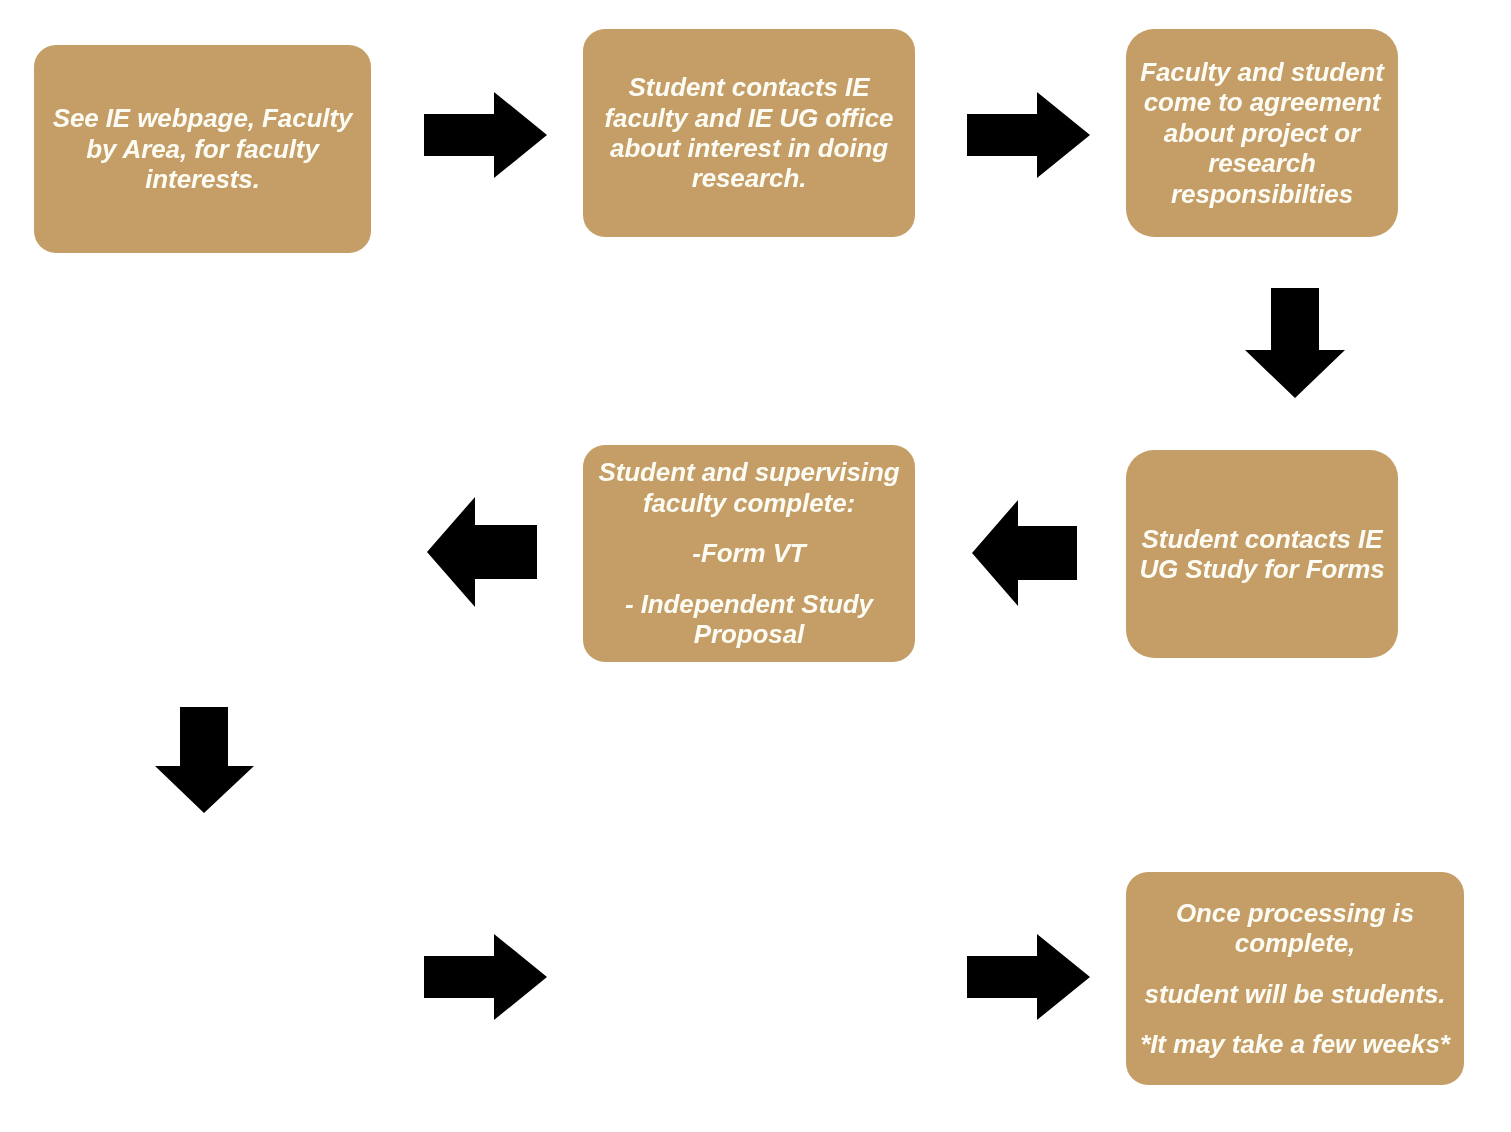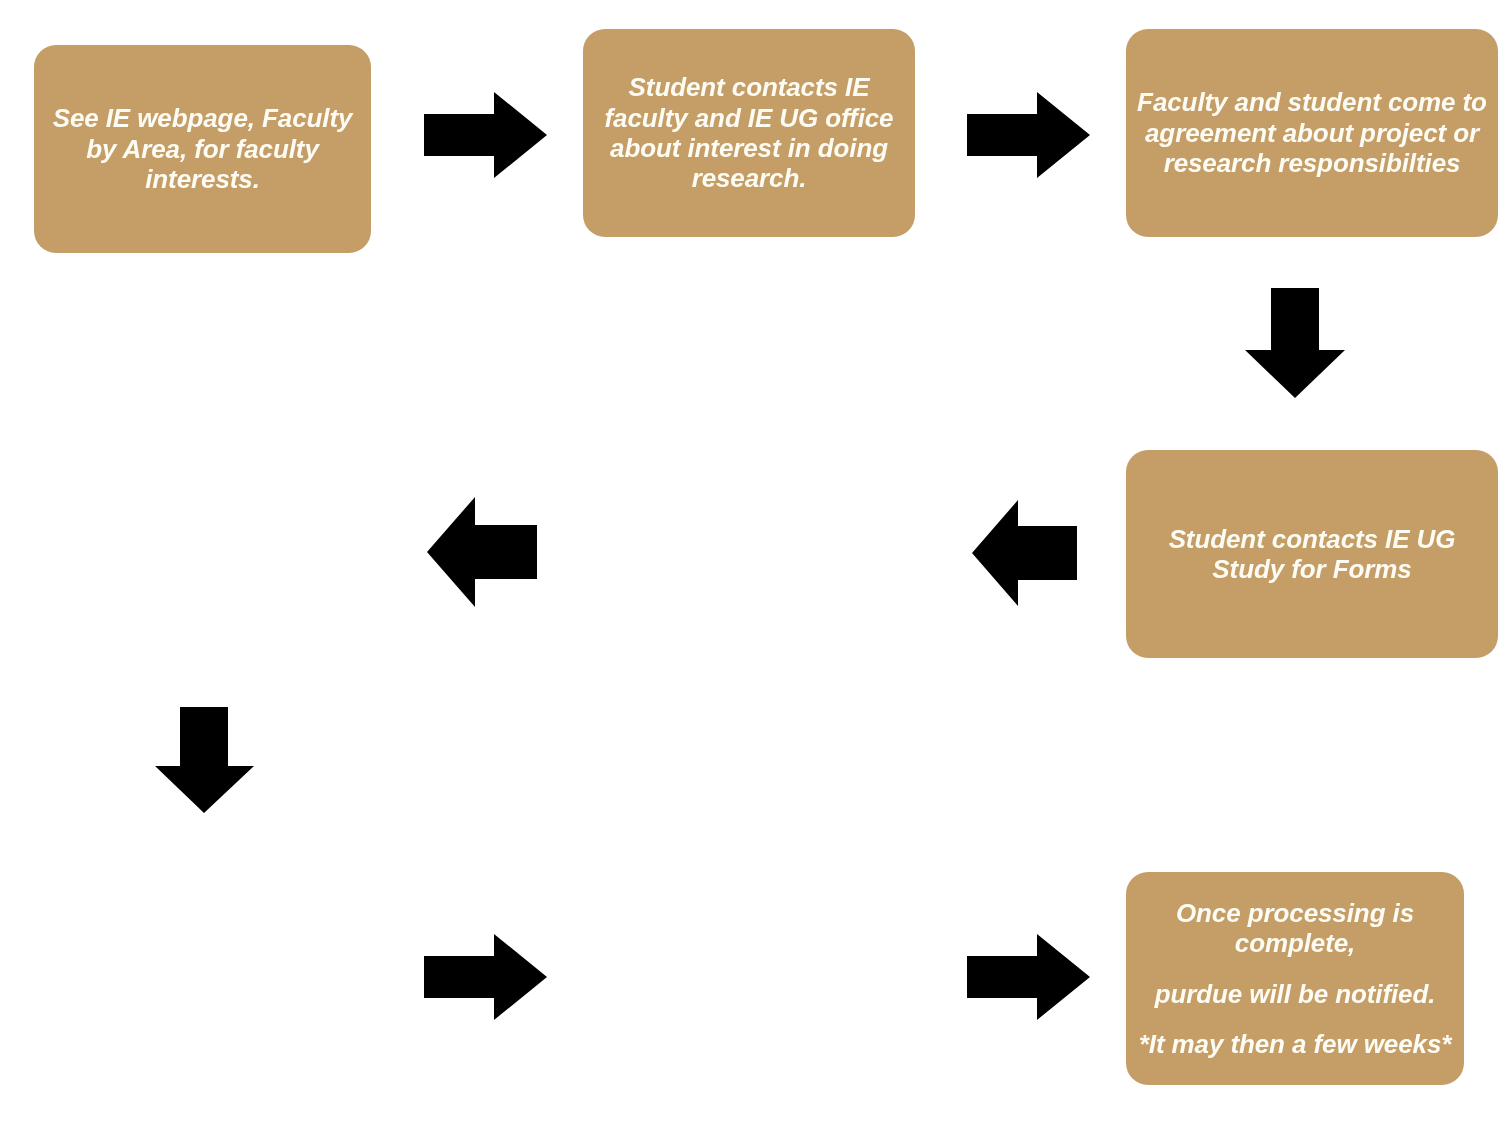--- a/index.html
+++ b/index.html
@@ -49,21 +49,21 @@
     margin-top: 20px;
   }
 
   
   .r1 { top: 29px;  height: 208px; }
   .r2 { top: 450px; height: 208px; }
   .r3 { top: 872px; height: 213px; }
 
   .c1 { left: 34px;   width: 337px; margin-top: 16px; }
   .c2 { left: 583px;  width: 332px; font-style: italic; }
-  .c3 { left: 1126px; width: 372px; }
+  .c3 { left: 1126px; width: 272px; border-radius: 28px; }
 
   
   #node-5 { top: 445px; height: 217px; }
   
   #node-9 { left: 1118px; width: 338px; margin-left: 8px; }
 
   
   .arrow {
     position: absolute;
     display: block;
@@ -119,20 +119,25 @@
     </svg>
   </span>
 
 
   <span class="arrow" id="arrow-5">
     <svg viewBox="0 0 110 110" xmlns="http://www.w3.org/2000/svg" aria-hidden="true">
       <polygon points="110,28 48,28 48,0 0,55 48,110 48,82 110,82" fill="#000000"></polygon>
     </svg>
   </span>
 
+  <div class="node c2" id="node-5">
+    <div class="para">Student and supervising faculty complete:</div>
+    <div class="para">-Form VT</div>
+    <div class="para">- Independent Study Proposal</div>
+  </div>
 
   <span class="arrow" id="arrow-4">
     <svg viewBox="0 0 105 106" xmlns="http://www.w3.org/2000/svg" aria-hidden="true">
       <polygon points="105,26 46,26 46,0 0,53 46,106 46,80 105,80" fill="#000000"></polygon>
     </svg>
   </span>
 
   <div class="node r2 c3" id="node-4">
     <div class="para">Student contacts IE UG Study for Forms</div>
   </div>
@@ -152,17 +157,17 @@
 
 
   <span class="arrow" id="arrow-8">
     <svg viewBox="0 0 123 86" xmlns="http://www.w3.org/2000/svg" aria-hidden="true">
       <polygon points="0,22 70,22 70,0 123,43 70,86 70,64 0,64" fill="#000000"></polygon>
     </svg>
   </span>
 
   <div class="node r3" id="node-9">
     <div class="para">Once processing is complete,</div>
-    <div class="para">purdue will be notified.</div>
-    <div class="para">*It may then a few weeks*</div>
+    <div class="para">student will be students.</div>
+    <div class="para">*It may take a few weeks*</div>
   </div>
 
 </div>
 
 </body></html>

